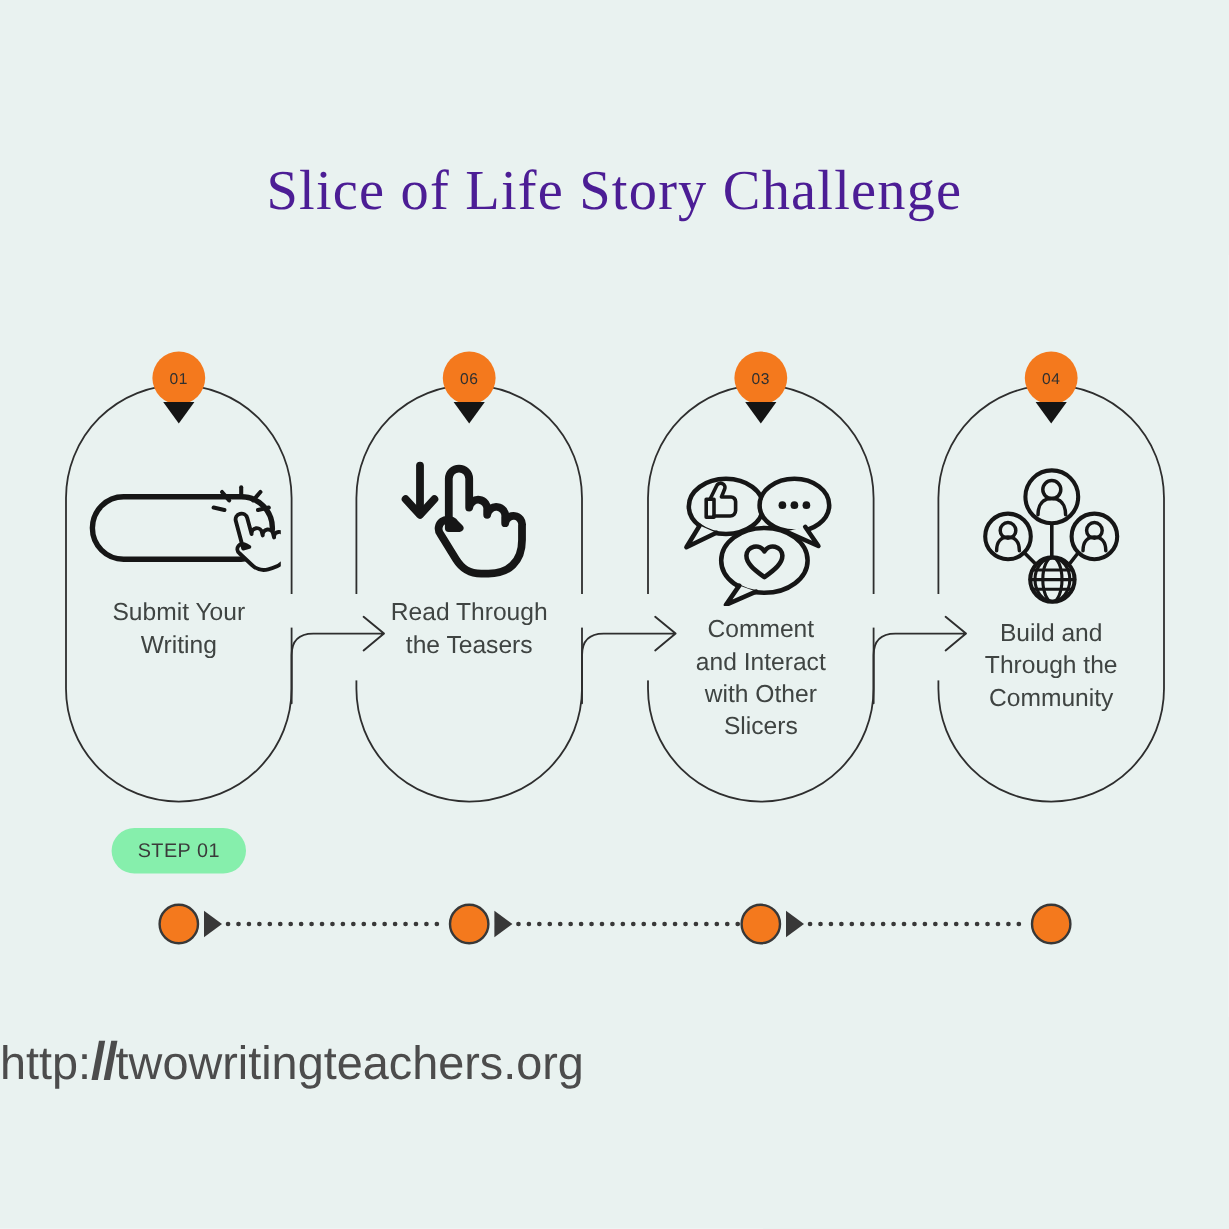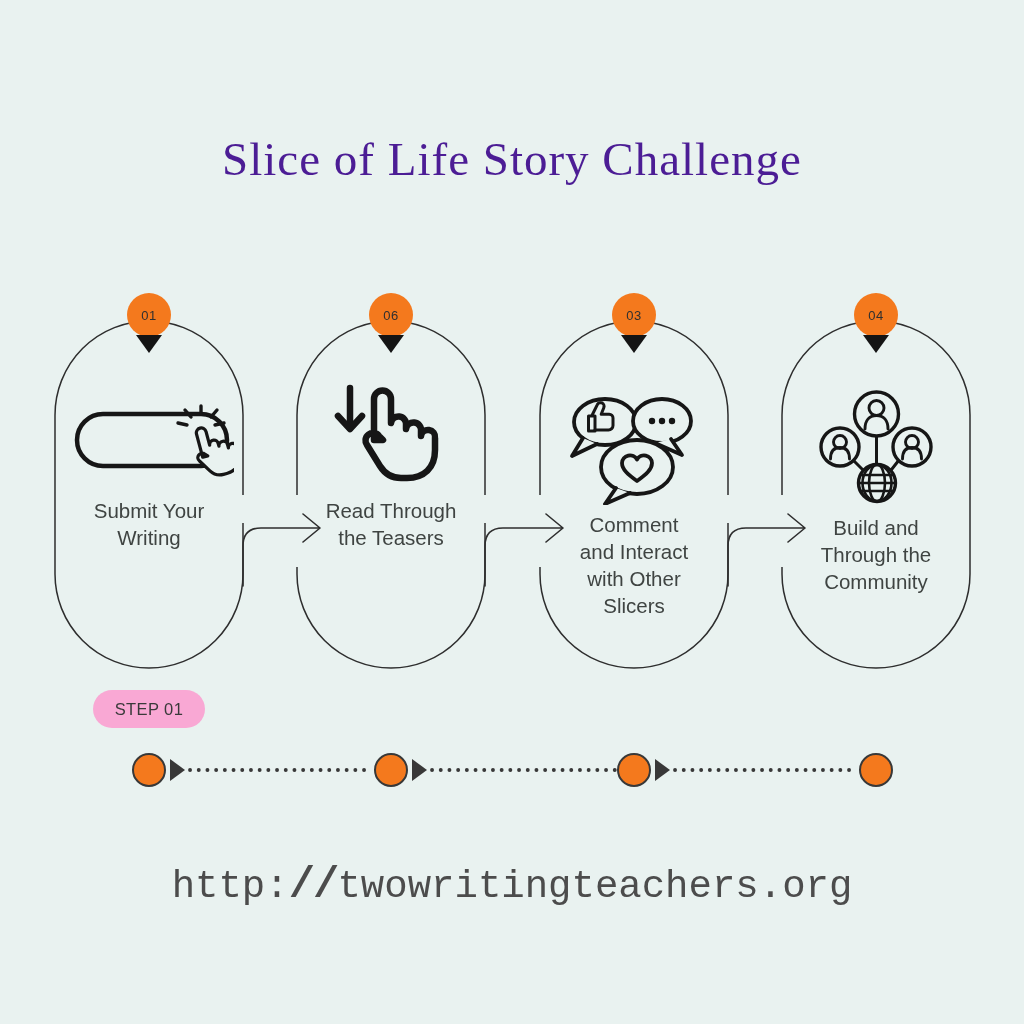--- a/index.html
+++ b/index.html
@@ -35,27 +35,27 @@
     border-top:18px solid #141414;
   }
   
   .step-title{
     position:absolute;width:190px;text-align:center;z-index:4;
     font-size:20.5px;line-height:27px;color:#3f4442;white-space:pre-line;
   }
   
   .step-badge{
     position:absolute;top:690px;width:112px;height:38px;border-radius:19px;
-    background:#f9a8d4;display:flex;align-items:center;justify-content:center;
+    background:#86efac;display:flex;align-items:center;justify-content:center;
     font-size:16.5px;letter-spacing:.4px;color:#3a3a3a;z-index:4;
   }
   
   .footer-url{
-    position:absolute;top:860px;left:0;width:1024px;text-align:center;
-    font-family:Liberation Mono, monospace;font-size:39px;color:#4c4c4c;z-index:4;
+    position:absolute;top:860px;left:0;width:1024px;
+    font-family:Liberation Sans, sans-serif;font-size:39px;color:#4c4c4c;z-index:4;
   }
   .footer-url .slashes{font-weight:bold;font-size:44px;letter-spacing:-2px;}
 </style>
 </head>
 <body>
 
 <div class="canvas">
 
   <div class="title-wrap">
     <div class="title-line1">Slice of Life Story Challenge</div>

